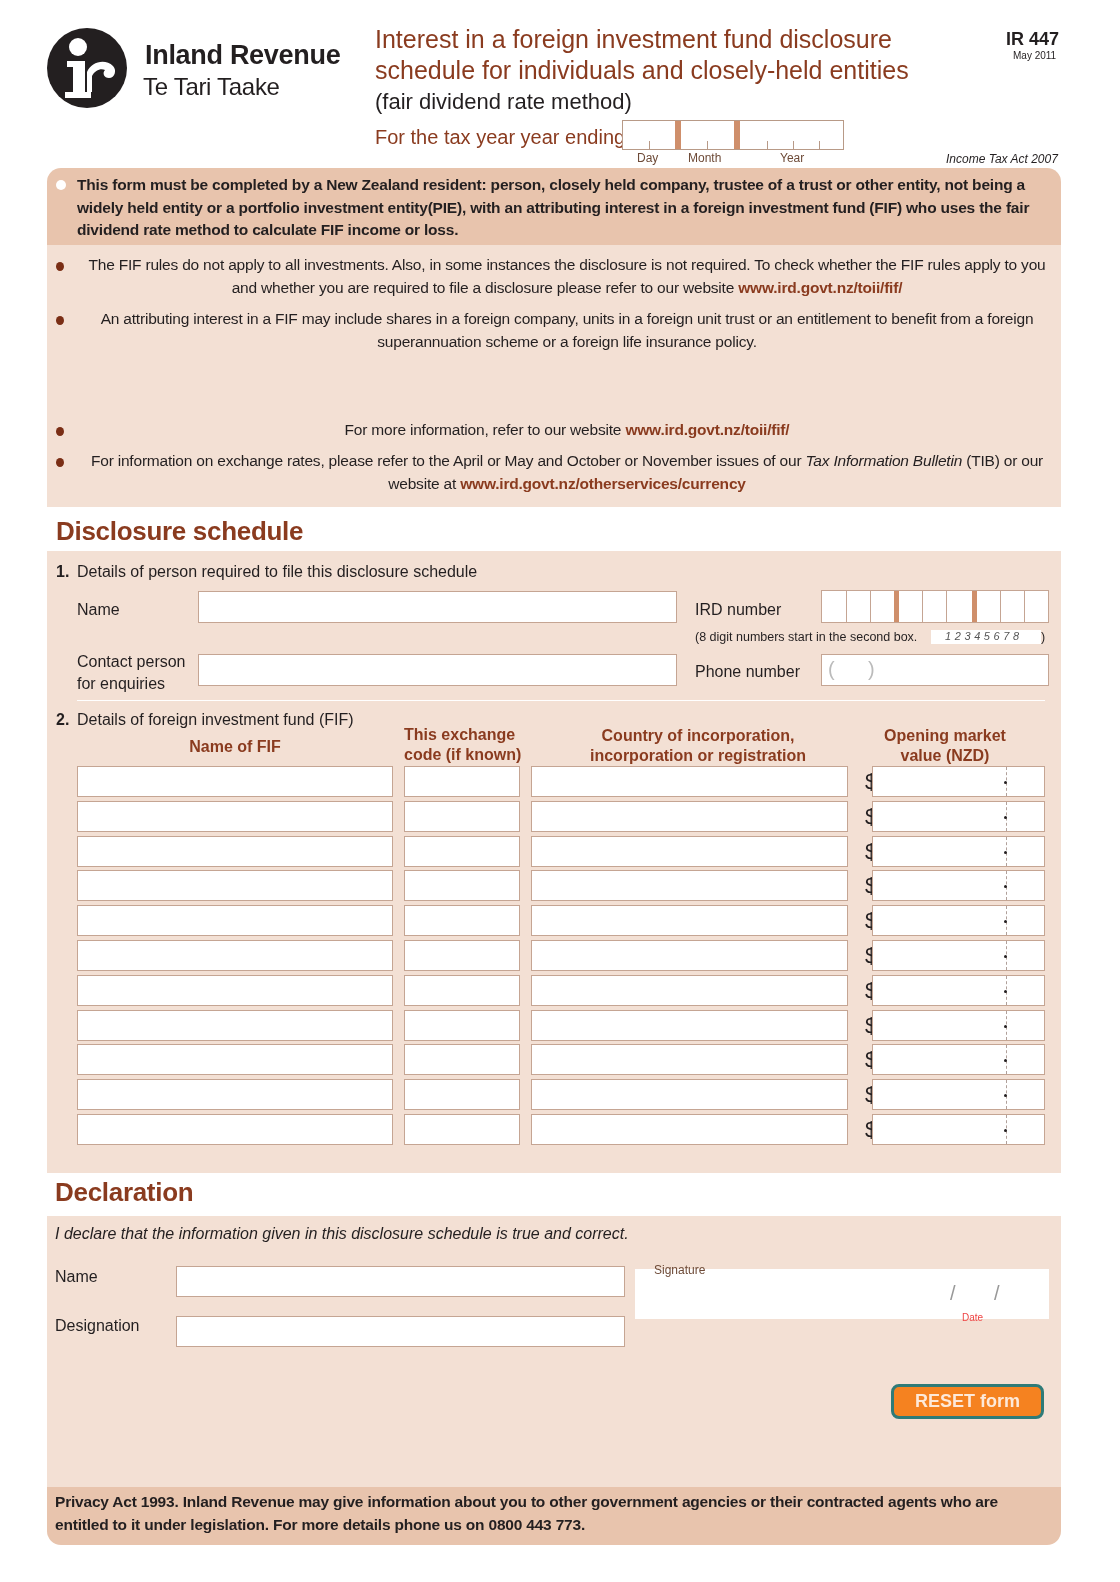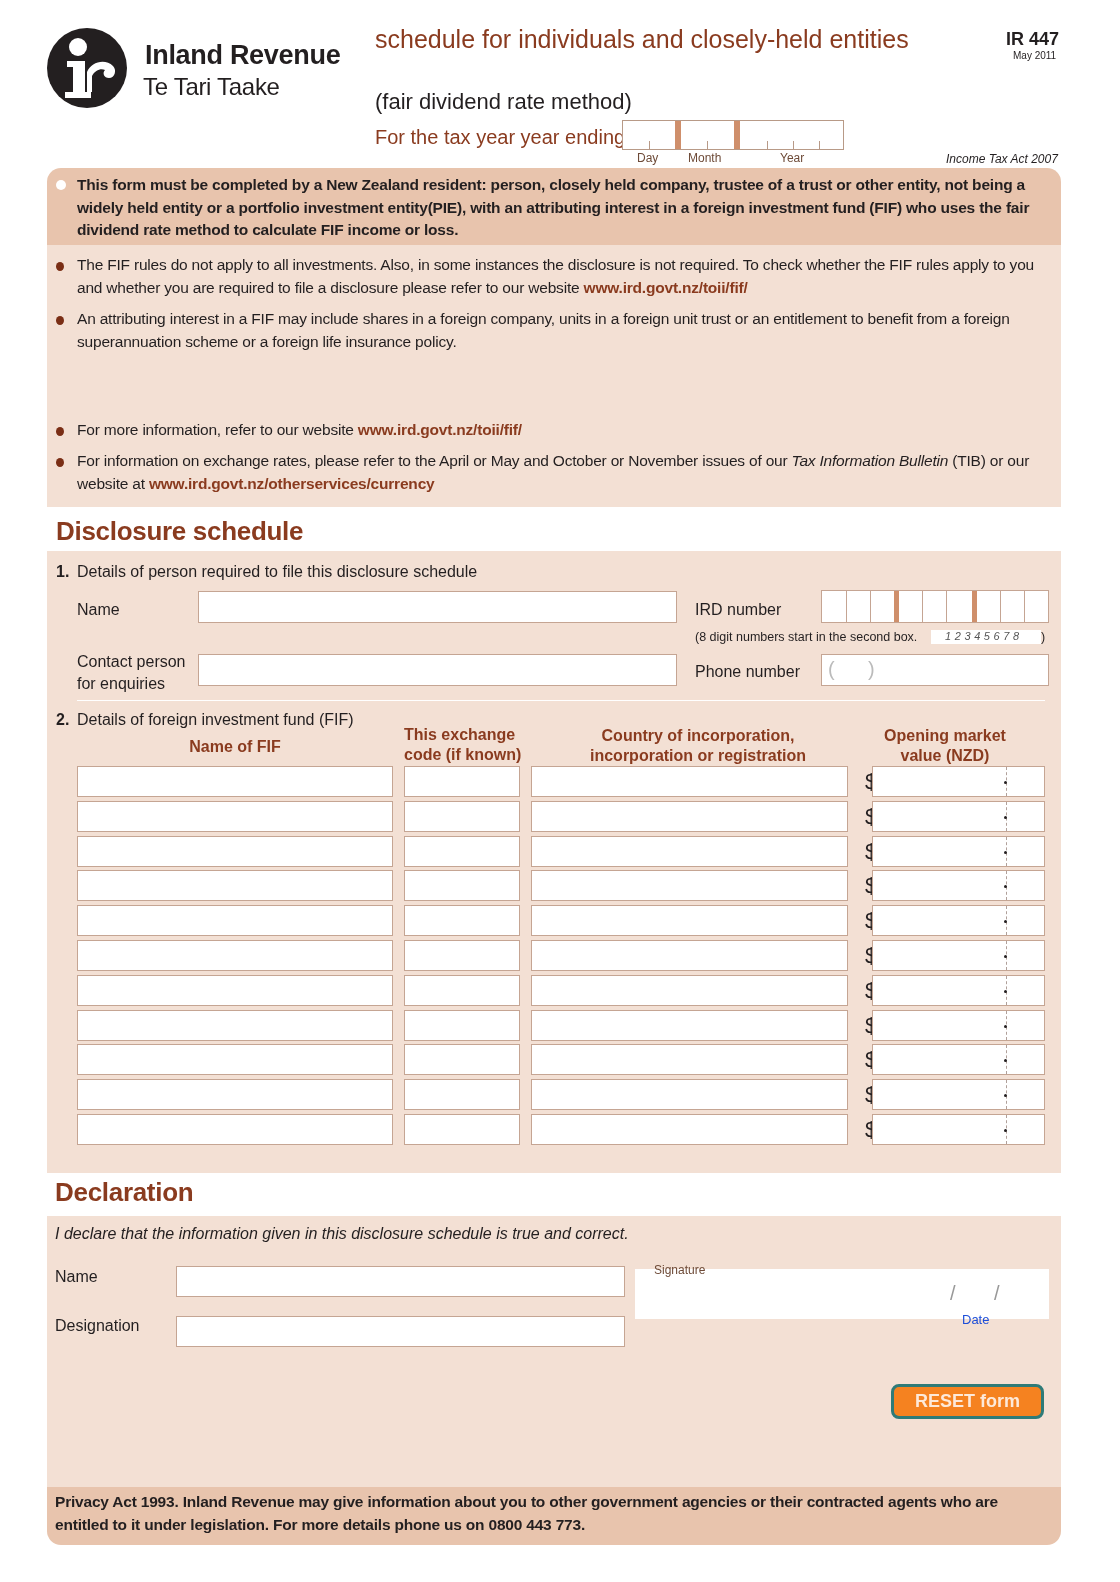--- a/index.html
+++ b/index.html
@@ -21,21 +21,21 @@
   .date-lbl { top: 151px; font-size: 12px; color: #6d4a37; }
   .form-code { left: 1006px; top: 29px; font-size: 18px; font-weight: bold; color: #231f20; }
   .form-date { left: 1013px; top: 50px; font-size: 10px; color: #231f20; }
   .act { left: 946px; top: 152px; font-size: 12px; font-style: italic; color: #231f20; }
 
   
   .info-top { left: 47px; top: 168px; width: 1014px; height: 77px; background: #e8c4ad; border-radius: 14px 14px 0 0; }
   .info-top p { position: absolute; left: 30px; top: 6px; width: 975px; font-size: 15.5px; font-weight: bold; line-height: 22.5px; color: #231f20; letter-spacing: -0.2px; }
   .info-top .dot { position: absolute; left: 9px; top: 12px; width: 10px; height: 10px; border-radius: 50%; background: #fff; }
   .info-body { left: 47px; top: 245px; width: 1014px; height: 262px; background: #f3e0d4; }
-  .bullet { position: absolute; left: 30px; width: 980px; font-size: 15.5px; line-height: 22.5px; color: #231f20; letter-spacing: -0.2px; }
+  .bullet { position: absolute; left: 30px; width: 980px; font-size: 15.5px; line-height: 22.5px; color: #231f20; letter-spacing: -0.2px; text-align: center; }
   .bullet::before { content: ""; position: absolute; left: -21px; top: 8px; width: 8px; height: 9px; border-radius: 50%; background: #7a2e15; }
   .link { color: #8a3b1f; font-weight: bold; }
 
   
   .sec-title { font-size: 26px; font-weight: bold; color: #8a3b1f; letter-spacing: -0.3px; }
   .panel { background: #f3e0d4; }
   .field { background: #fff; border: 1px solid #c5a593; }
   .lbl { font-size: 16px; color: #231f20; }
   .col-h { font-size: 16px; font-weight: bold; color: #8a3b1f; text-align: center; line-height: 20px; }
 
@@ -63,20 +63,21 @@
   <svg viewBox="0 0 80 80">
     <circle cx="31" cy="19" r="9" fill="#fff"></circle>
     <path d="M20 33 H38 V64 H44 V70 H18 V64 H26 V39 H20 Z" fill="#fff"></path>
     <path d="M40 44 C44 34 58 30 66 38 C70 42 68 50 62 50 C57 50 55 45 58 42 C54 40 48 42 45 48 V64 H40 Z" fill="#fff"></path>
   </svg>
 </div>
 <div class="abs org-name">Inland Revenue</div>
 <div class="abs org-sub">Te Tari Taake</div>
 
 <div class="abs title">
+  <div>Interest in a foreign investment fund disclosure</div>
   <div>schedule for individuals and closely-held entities</div>
 </div>
 <div class="abs subtitle">(fair dividend rate method)</div>
 <div class="abs taxyear-label">For the tax year year ending</div>
 <div class="abs date-box">
   <div class="tick" style="left:26px"></div>
   <div class="sep" style="left:52px"></div>
   <div class="tick" style="left:84px"></div>
   <div class="sep" style="left:111px"></div>
   <div class="tick" style="left:144px"></div>
@@ -281,19 +282,19 @@
 
 <div class="abs lbl" style="left:55px; top:1268px;">Name</div>
 <div class="abs field" style="left:176px; top:1266px; width:449px; height:31px;"></div>
 <div class="abs lbl" style="left:55px; top:1317px;">Designation</div>
 <div class="abs field" style="left:176px; top:1316px; width:449px; height:31px;"></div>
 
 <div class="abs sig-box"></div>
 <div class="abs" style="left:654px; top:1263px; font-size:12px; color:#6d4a37;">Signature</div>
 <div class="abs" style="left:950px; top:1282px; font-size:20px; color:#999;">/</div>
 <div class="abs" style="left:994px; top:1282px; font-size:20px; color:#999;">/</div>
-<div class="abs" style="left:962px; top:1312px; font-size:13px; color:#1d4ed8;">Date</div>
+<div class="abs" style="left:962px; top:1312px; font-size:10px; color:#ef4444;">Date</div>
 
 <div class="abs reset-btn">RESET form</div>
 
 <div class="abs privacy">
   <p>Privacy Act 1993.  Inland Revenue may give information about you to other government agencies or their contracted agents who are entitled to it under legislation.  For more details phone us on 0800 443 773.</p>
 </div>
 
 </body></html>

